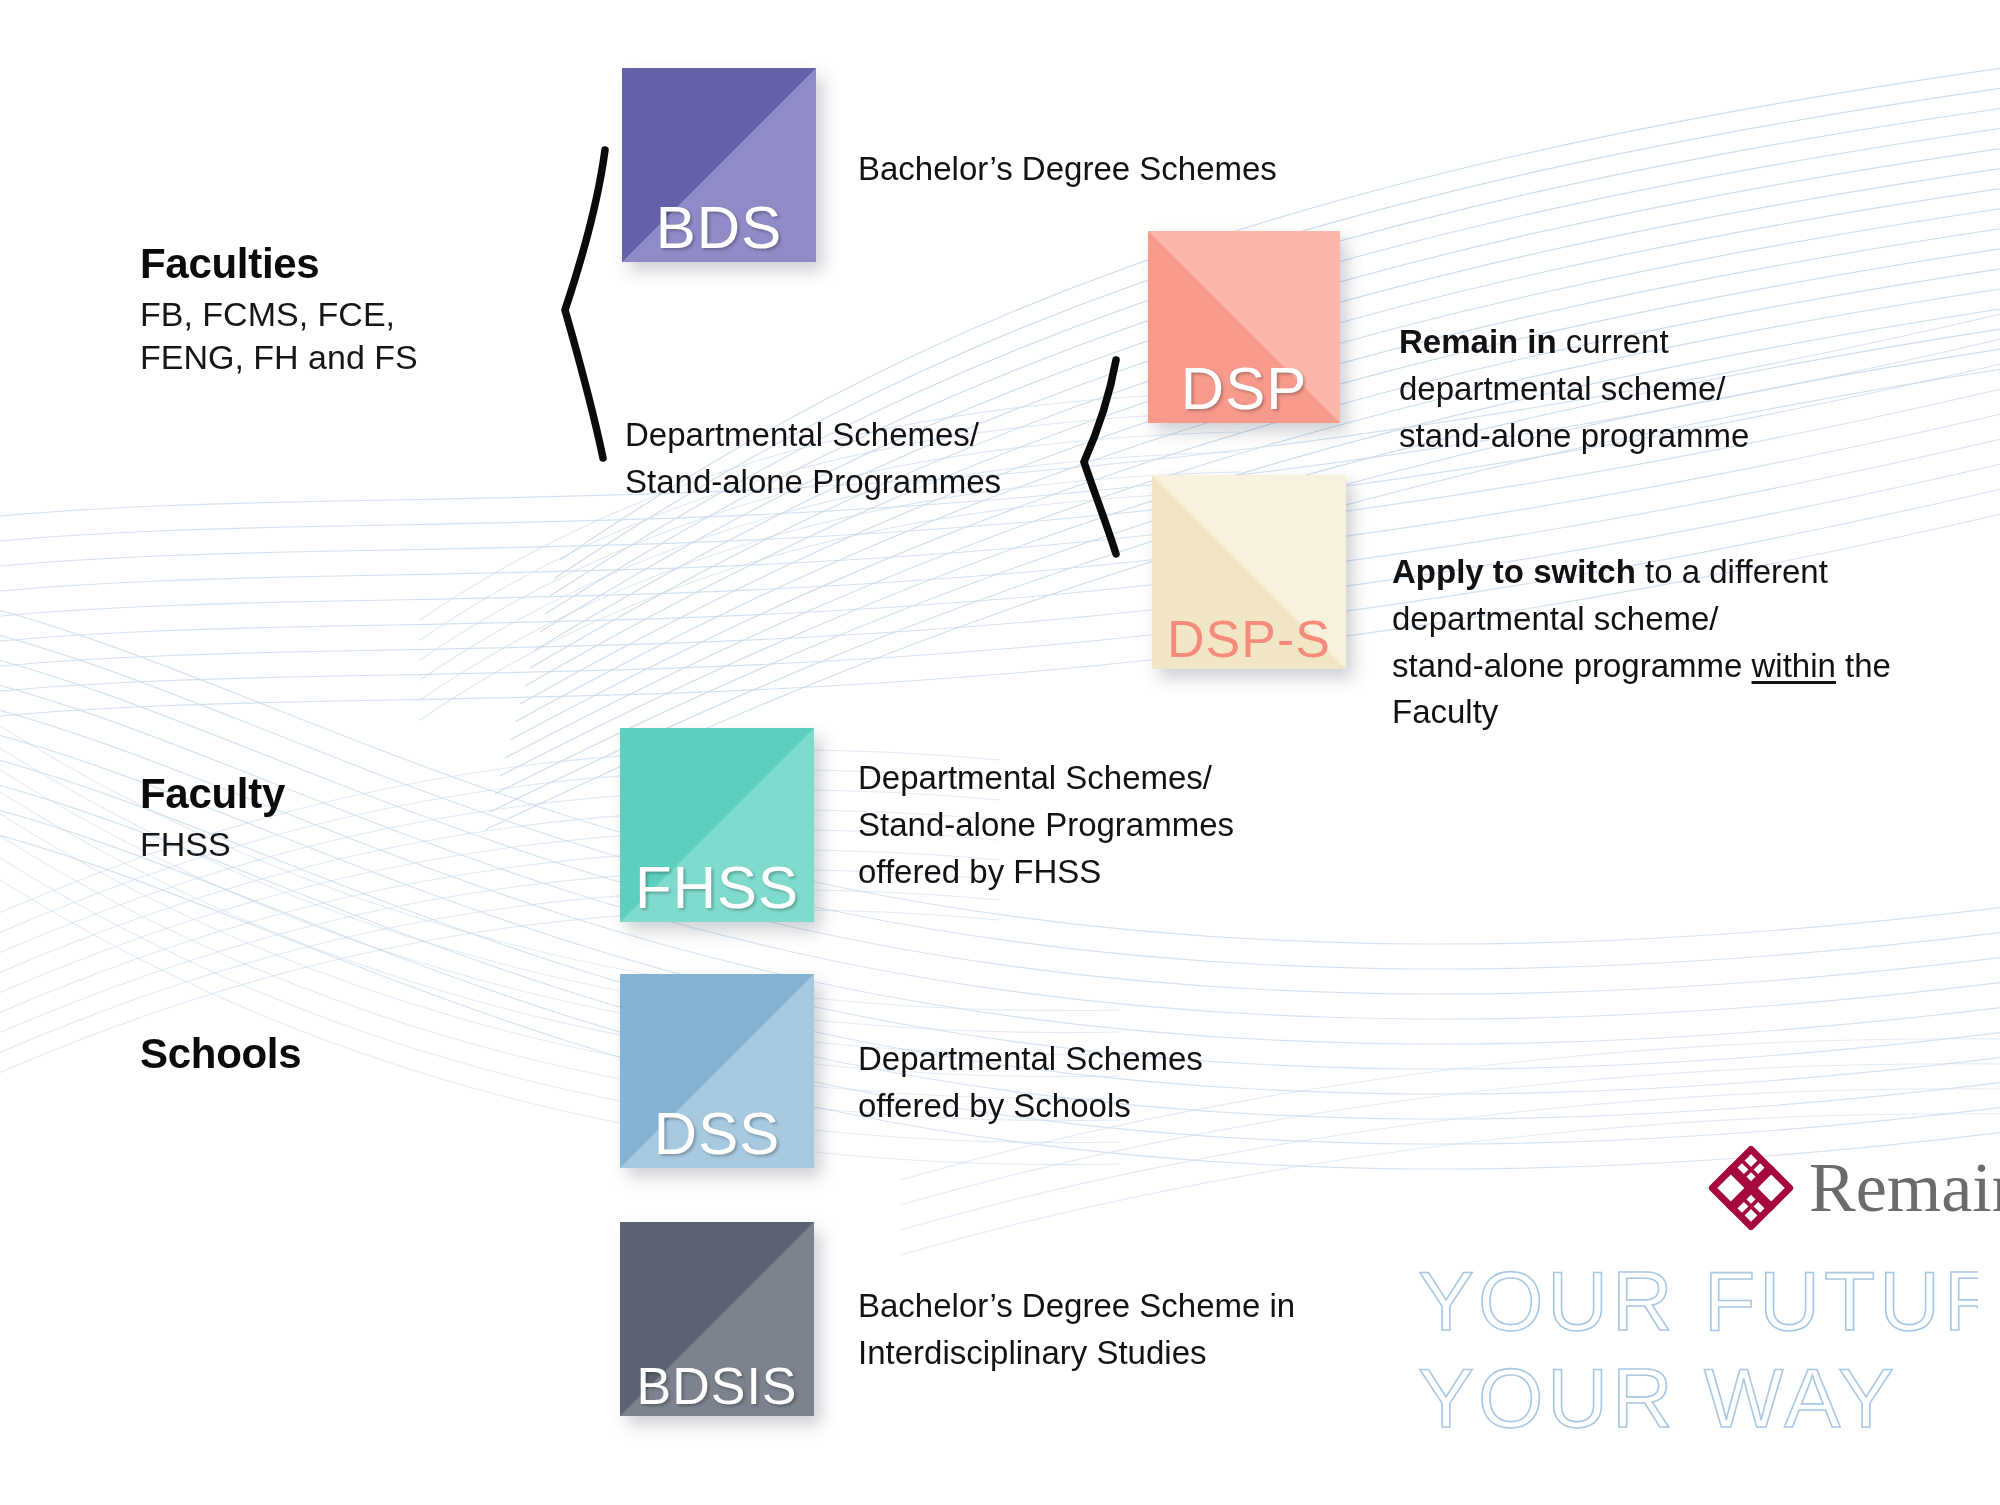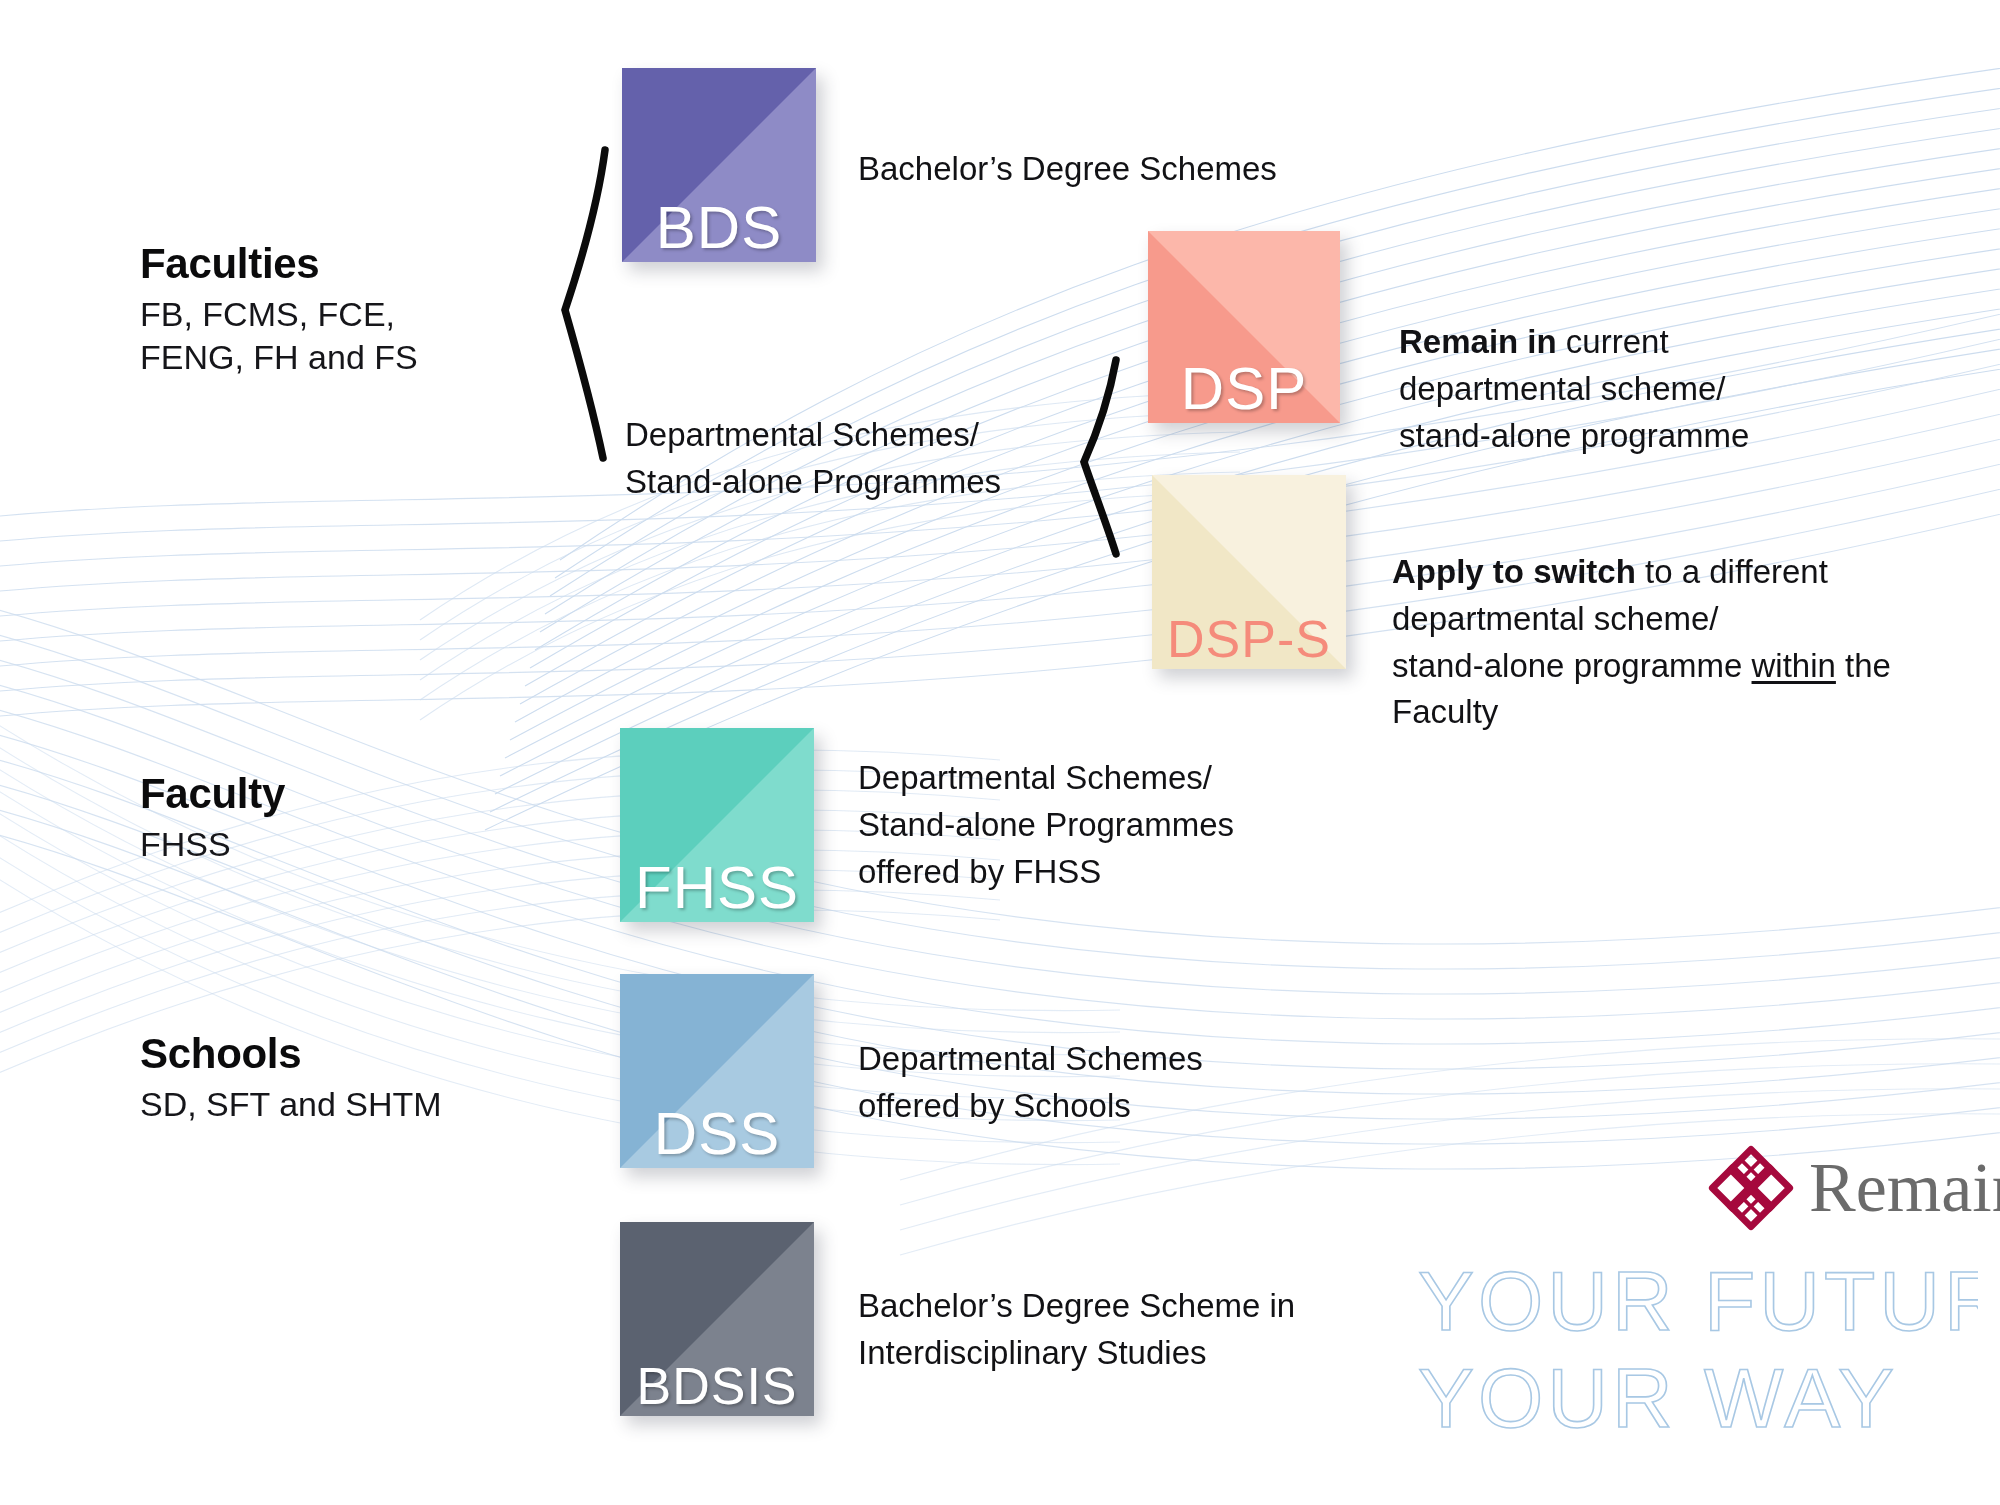--- a/index.html
+++ b/index.html
@@ -224,21 +224,20 @@
       <rect x="0" y="0" width="100" height="100" fill="#5ccfbd"></rect>
       <polygon points="100,0 100,100 0,100" fill="#7fdccd"></polygon>
     </svg>
     <span class="code" style="color:#ffffff;">FHSS</span>
   </div>
 
   <div class="desc multiline" style="left:858px; top:755px; width:520px;">Departmental Schemes/<br>Stand-alone Programmes<br>offered by FHSS</div>
 
   <div class="grouplabel" style="left:140px; top:1030px; width:420px;">
     <div class="gl-title">Schools</div>
-    <div class="gl-sub">SD, SFT and SHTM</div>
   </div>
 
   <div class="tile" style="left:620px; top:974px; width:194px; height:194px;">
     <svg class="tl" viewBox="0 0 100 100" preserveAspectRatio="none">
       <rect x="0" y="0" width="100" height="100" fill="#85b3d4"></rect>
       <polygon points="100,0 100,100 0,100" fill="#a8cae1"></polygon>
     </svg>
     <span class="code" style="color:#ffffff;">DSS</span>
   </div>
 

